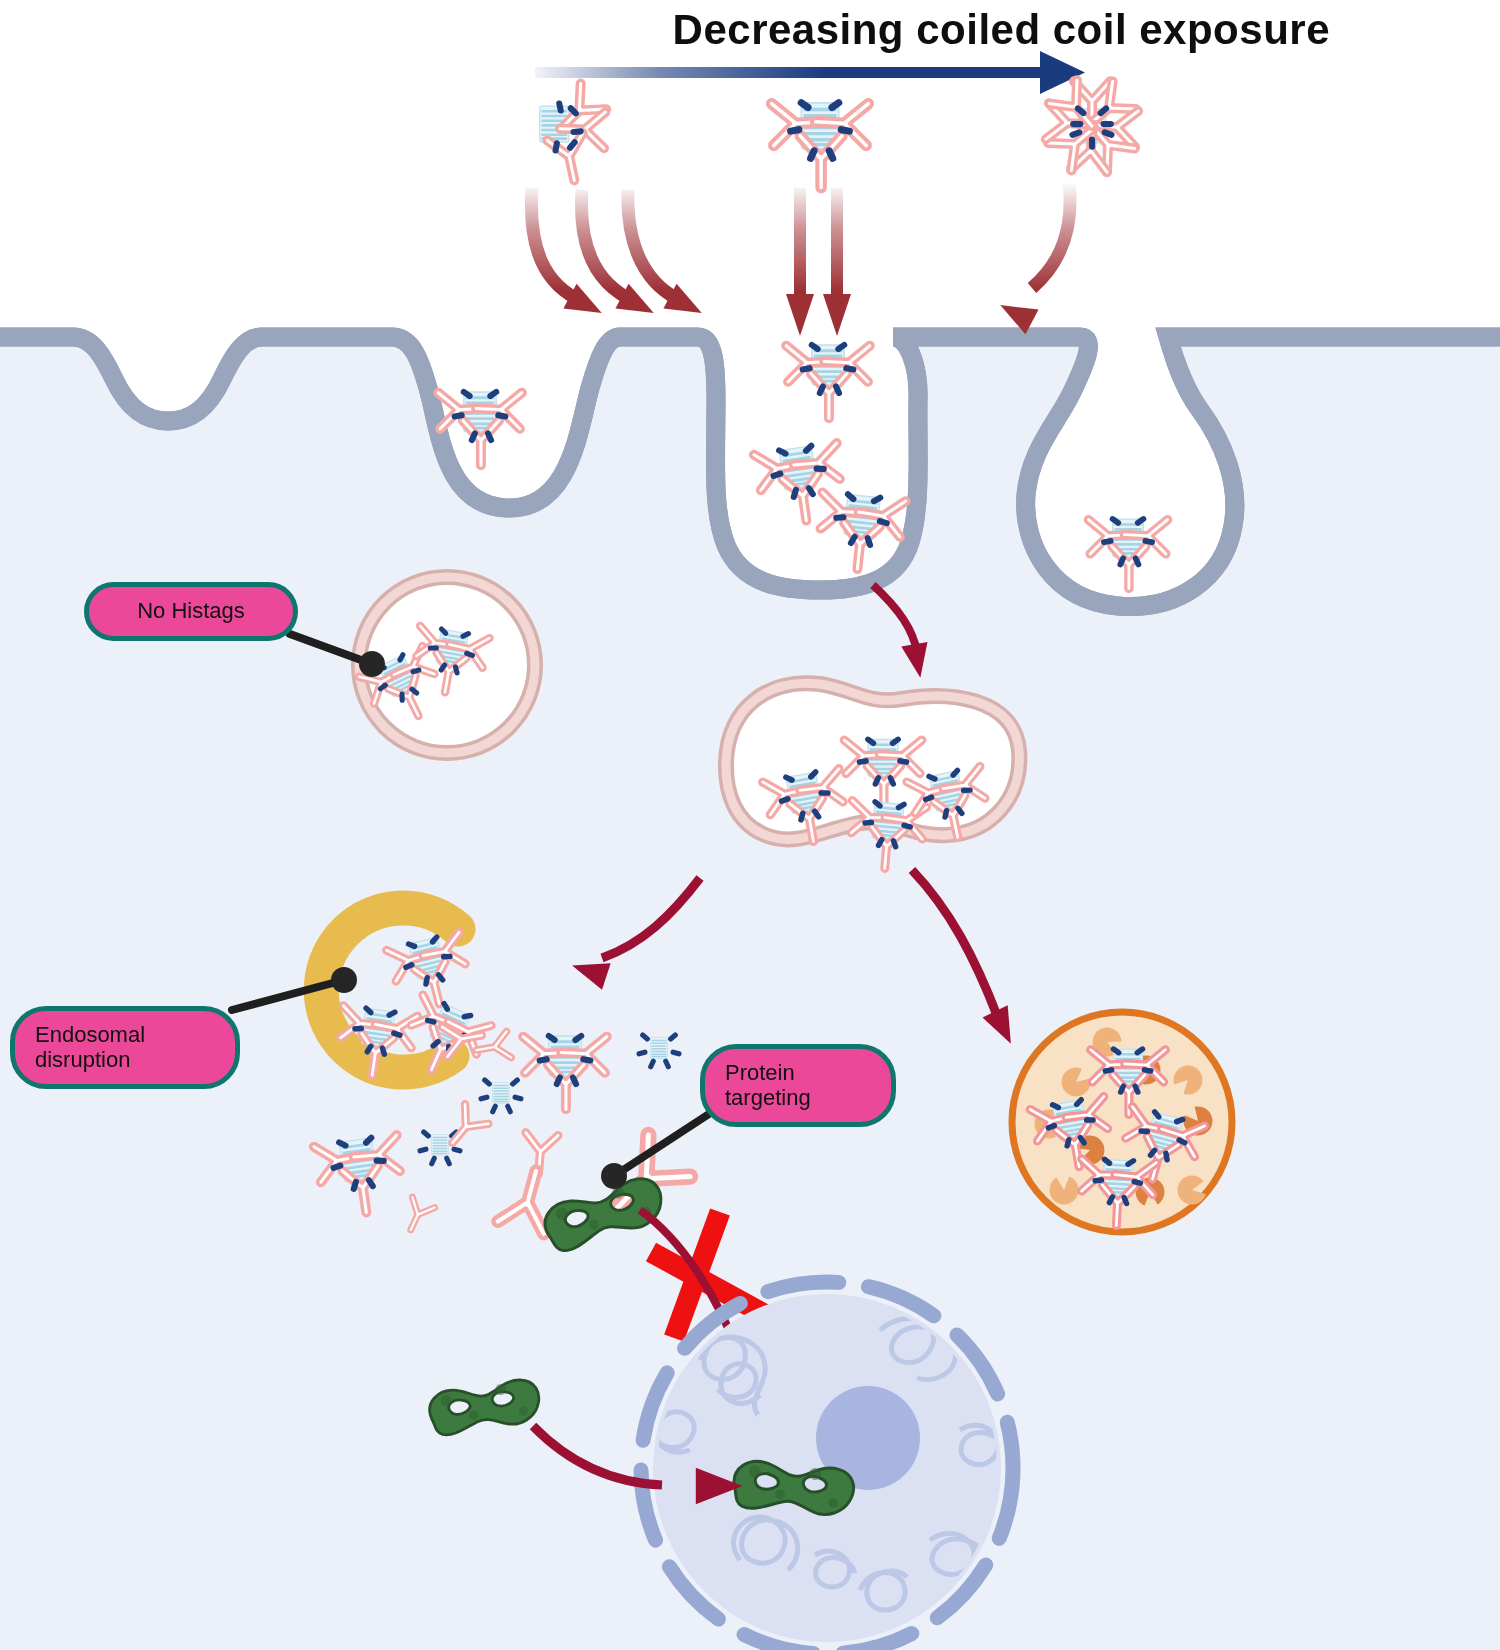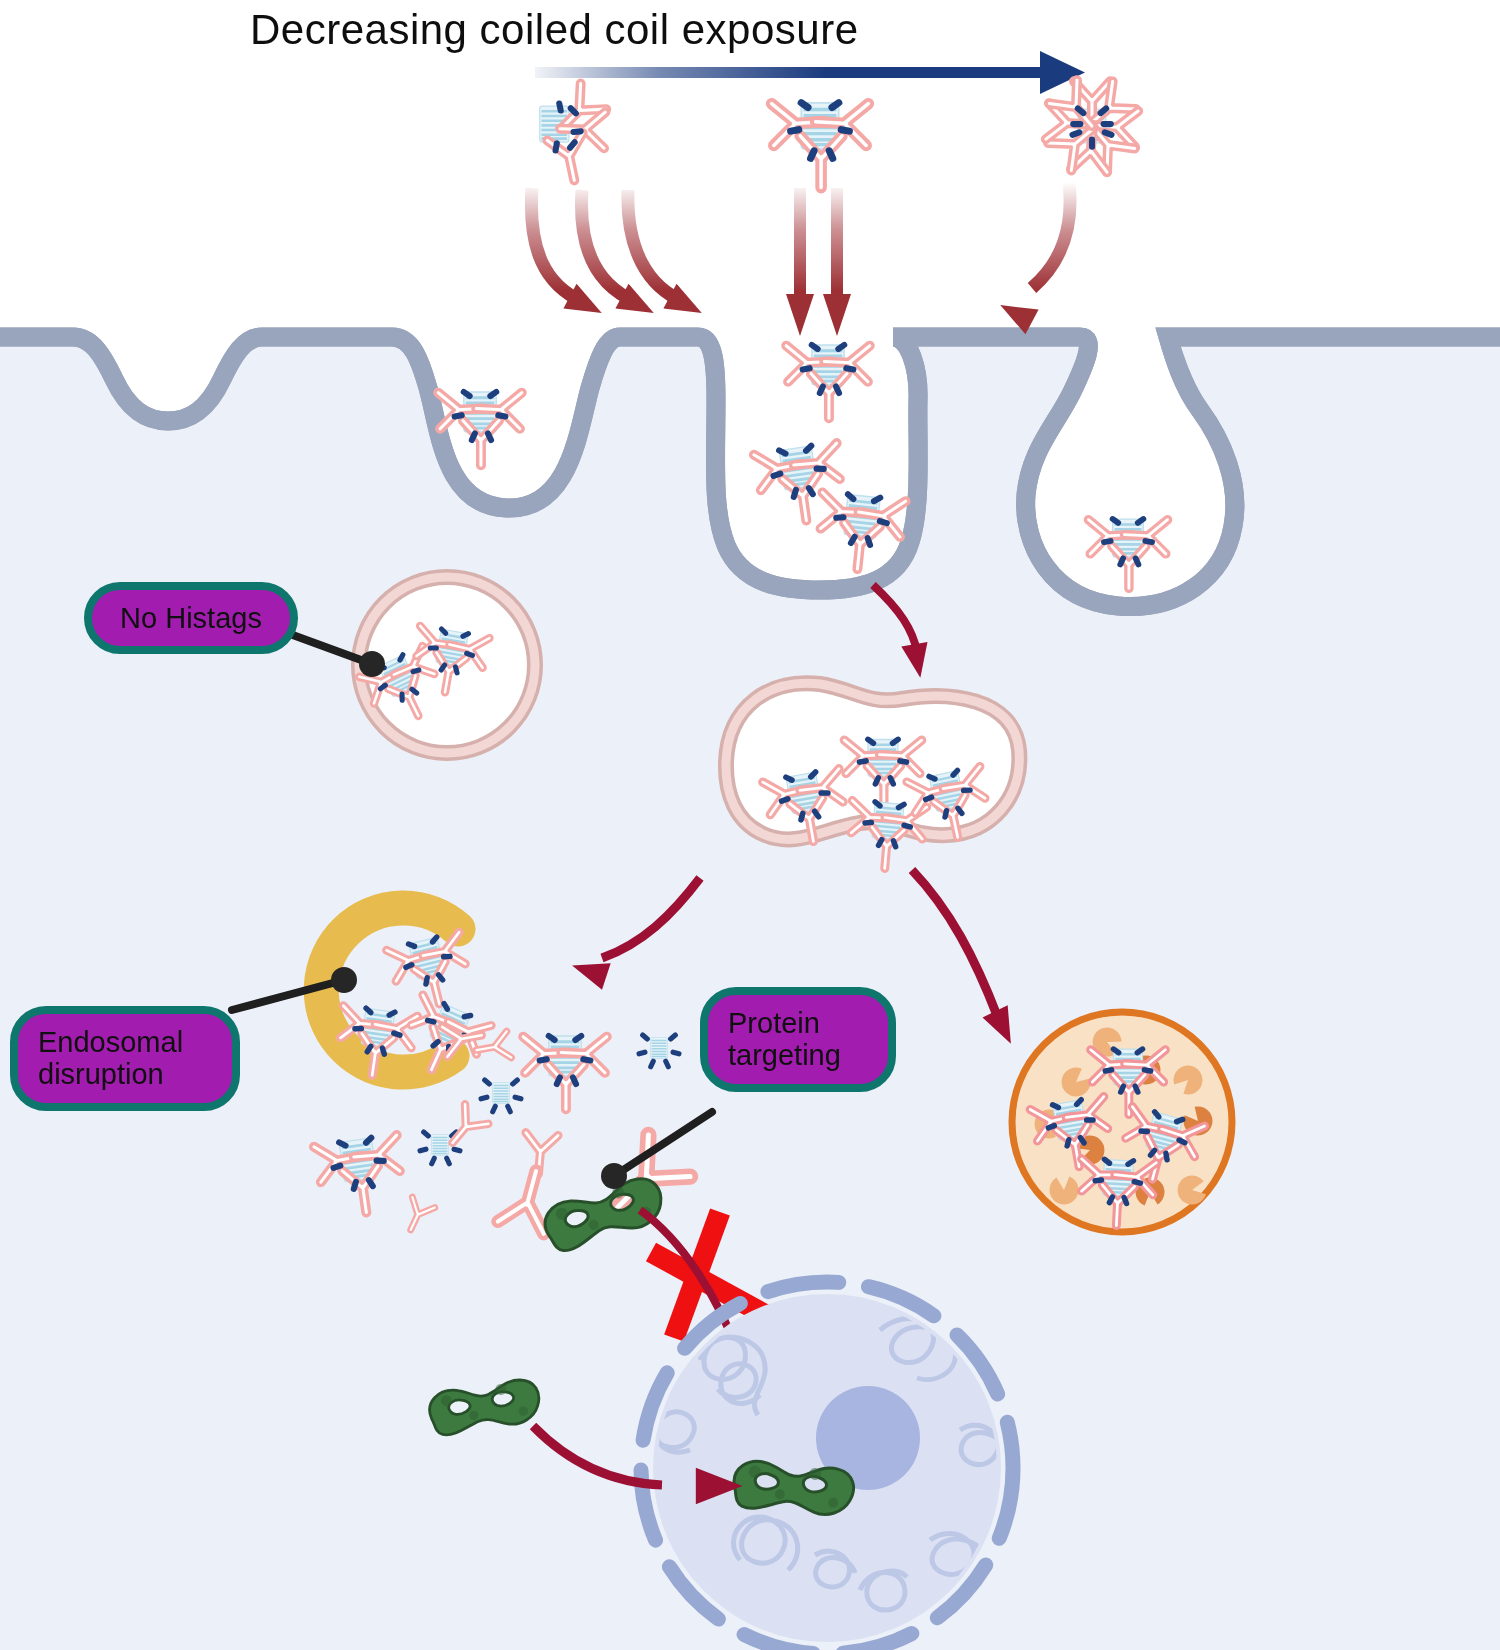--- a/index.html
+++ b/index.html
@@ -1,25 +1,25 @@
 <!DOCTYPE html>
 <html><head>
 <meta charset="utf-8">
 <style>
   html,body{margin:0;padding:0;background:#fff;}
   #stage{position:relative;width:1500px;height:1650px;background:#ffffff;overflow:hidden;
          font-family:"Liberation Sans", sans-serif;}
   #art{position:absolute;left:0;top:0;}
-  .figure-title{position:absolute;left:250px;top:6px;width:1080px;text-align:left;
-    font-size:42px;font-weight:400;color:#0e0e0e;letter-spacing:0.5px;}
-  .label-box{position:absolute;background:#a21caf;border:8px solid #0f766e;border-radius:36px;
-    color:#101010;font-size:29px;line-height:1.12;padding:12px 20px;box-sizing:border-box;}
+  .figure-title{position:absolute;left:250px;top:6px;width:1080px;text-align:right;
+    font-size:42px;font-weight:700;color:#0e0e0e;letter-spacing:0.5px;}
+  .label-box{position:absolute;background:#ec4899;border:5px solid #0f766e;border-radius:36px;
+    color:#101010;font-size:22px;line-height:1.12;padding:12px 20px;box-sizing:border-box;}
   .label-no-histags{left:84px;top:582px;width:214px;text-align:center;}
   .label-endosomal{left:10px;top:970px;width:230px;margin-top:36px;}
-  .label-protein{left:700px;top:987px;width:196px;}
+  .label-protein{left:700px;top:1044px;width:196px;}
 </style>
 </head>
 <body>
 
 <div id="stage">
 
 <svg id="art" width="1500" height="1650" viewBox="0 0 1500 1650">
   <defs>
     <linearGradient id="gradNavy" gradientUnits="userSpaceOnUse" x1="530" y1="0" x2="900" y2="0">
       <stop offset="0" stop-color="#1b3b7f" stop-opacity="0.04"></stop>

